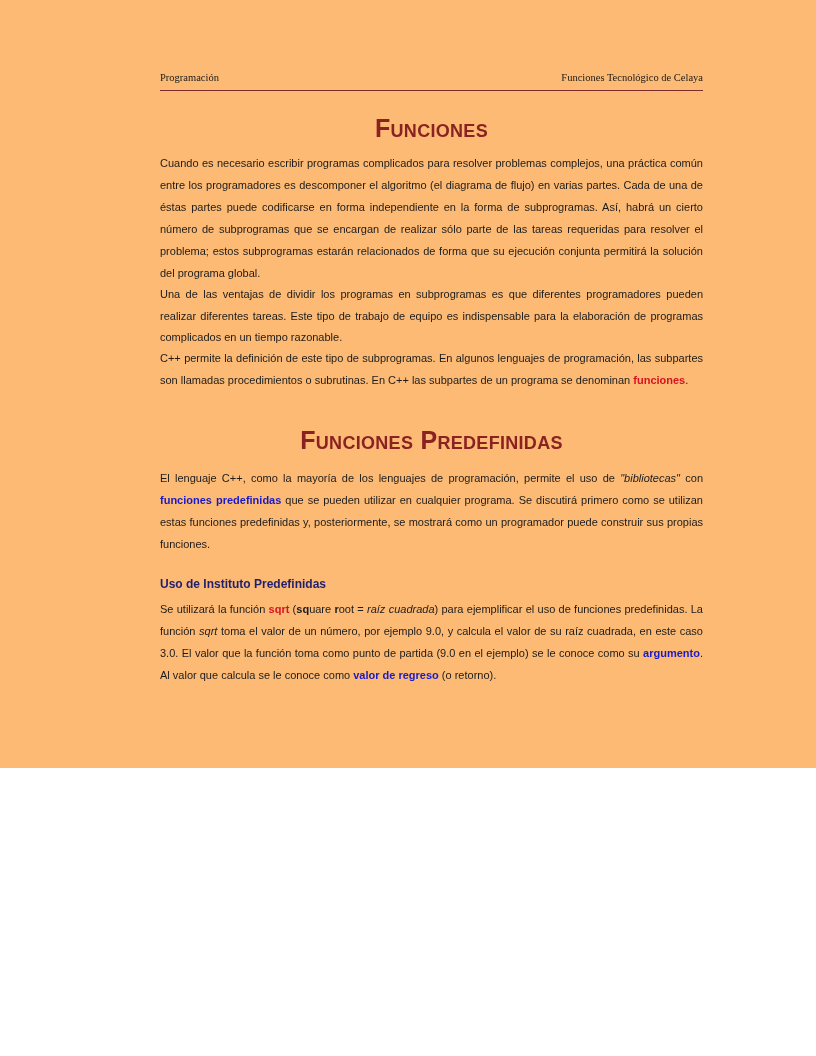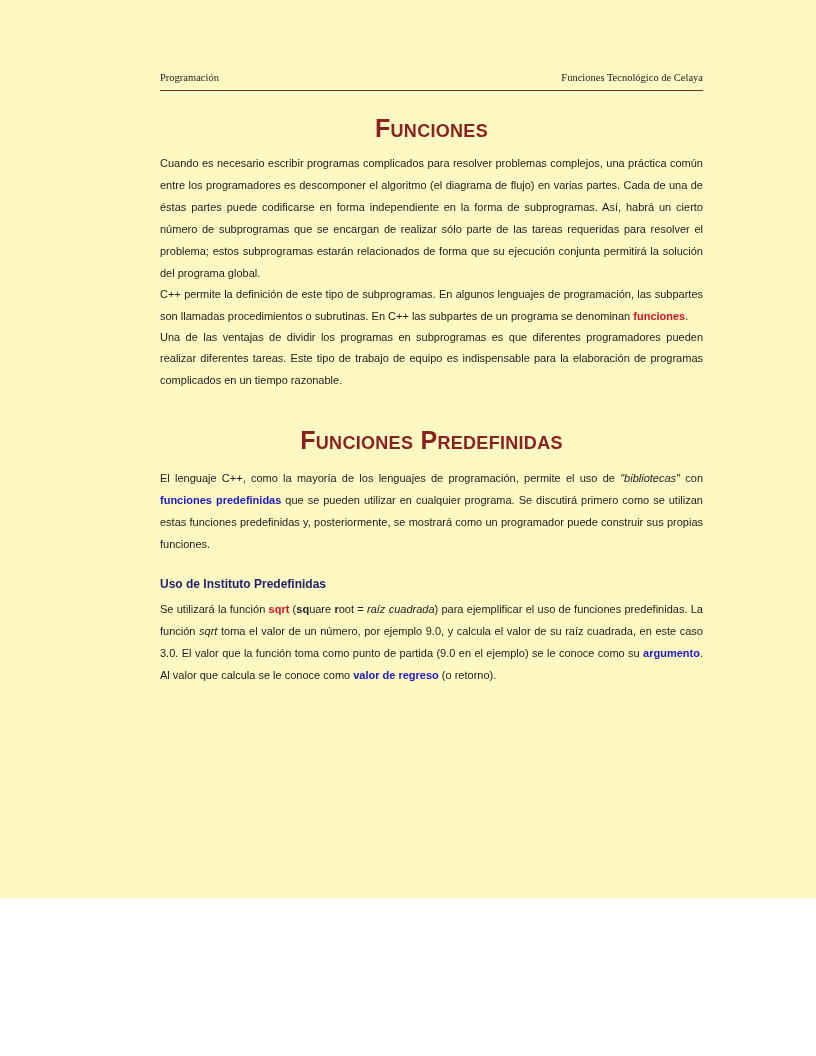--- a/index.html
+++ b/index.html
@@ -3,22 +3,22 @@
 <meta charset="utf-8">
 <style>
   html, body {
     margin: 0;
     padding: 0;
     background: #ffffff;
   }
   .page {
     position: relative;
     width: 816px;
-    height: 898px;
-    background: #fef9c3;
+    height: 768px;
+    background: #fdba74;
     overflow: hidden;
     box-sizing: border-box;
   }
   .content {
     position: absolute;
     left: 160px;
     top: 72px;
     width: 543px;
   }
 
@@ -126,23 +126,23 @@
       <span>Programación</span>
       <span>Funciones Tecnológico de Celaya</span>
     </div>
     <hr class="hdr-rule">
 
     <div class="doc-title">Funciones</div>
 
     <p class="body">Cuando es necesario escribir programas complicados para resolver problemas complejos, una práctica común entre los programadores es descomponer el algoritmo (el diagrama de flujo) en varias partes. Cada de una de éstas partes puede codificarse en forma independiente en la forma de subprogramas. Así, habrá un cierto número de subprogramas que se encargan de realizar sólo parte de las tareas requeridas para resolver el problema; estos subprogramas estarán relacionados de forma que su ejecución conjunta permitirá la solución del programa global.</p>
 
 
+    <p class="body tight">Una de las ventajas de dividir los programas en subprogramas es que diferentes programadores pueden realizar diferentes tareas. Este tipo de trabajo de equipo es indispensable para la elaboración de programas complicados en un tiempo razonable.</p>
+
     <p class="body tight"><span>C++ permite la definición de este tipo de subprogramas. En algunos lenguajes de programación, las subpartes son llamadas procedimientos o subrutinas. En C++ las subpartes de un programa se denominan </span><span class="red-bold">funciones</span><span>.</span></p>
-
-    <p class="body tight">Una de las ventajas de dividir los programas en subprogramas es que diferentes programadores pueden realizar diferentes tareas. Este tipo de trabajo de equipo es indispensable para la elaboración de programas complicados en un tiempo razonable.</p>
 
     <div class="doc-title second">Funciones Predefinidas</div>
 
     <p class="body"><span>El lenguaje C++, como la mayoría de los lenguajes de programación, permite el uso de </span><span class="ital">"bibliotecas"</span><span> con </span><span class="blue-bold">funciones predefinidas</span><span> que se pueden utilizar en cualquier programa. Se discutirá primero como se utilizan estas funciones predefinidas y, posteriormente, se mostrará como un programador puede construir sus propias funciones.</span></p>
 
     <h3 class="sub-sans">Uso de Instituto Predefinidas</h3>
 
     <p class="body"><span>Se utilizará la función </span><span class="red-bold">sqrt</span><span> (</span><span class="k-bold">sq</span><span>uare </span><span class="k-bold">r</span><span>oot</span><span> = </span><span class="ital">raíz cuadrada</span><span>) para ejemplificar el uso de funciones predefinidas. La función </span><span class="ital">sqrt</span><span> toma el valor de un número, por ejemplo 9.0, y calcula el valor de su raíz cuadrada, en este caso 3.0. El valor que la función toma como punto de partida (9.0 en el ejemplo) se le conoce como su </span><span class="blue-bold">argumento</span><span>. Al valor que calcula se le conoce como </span><span class="blue-bold">valor de regreso</span><span> (o retorno).</span></p>
 
   </div>

